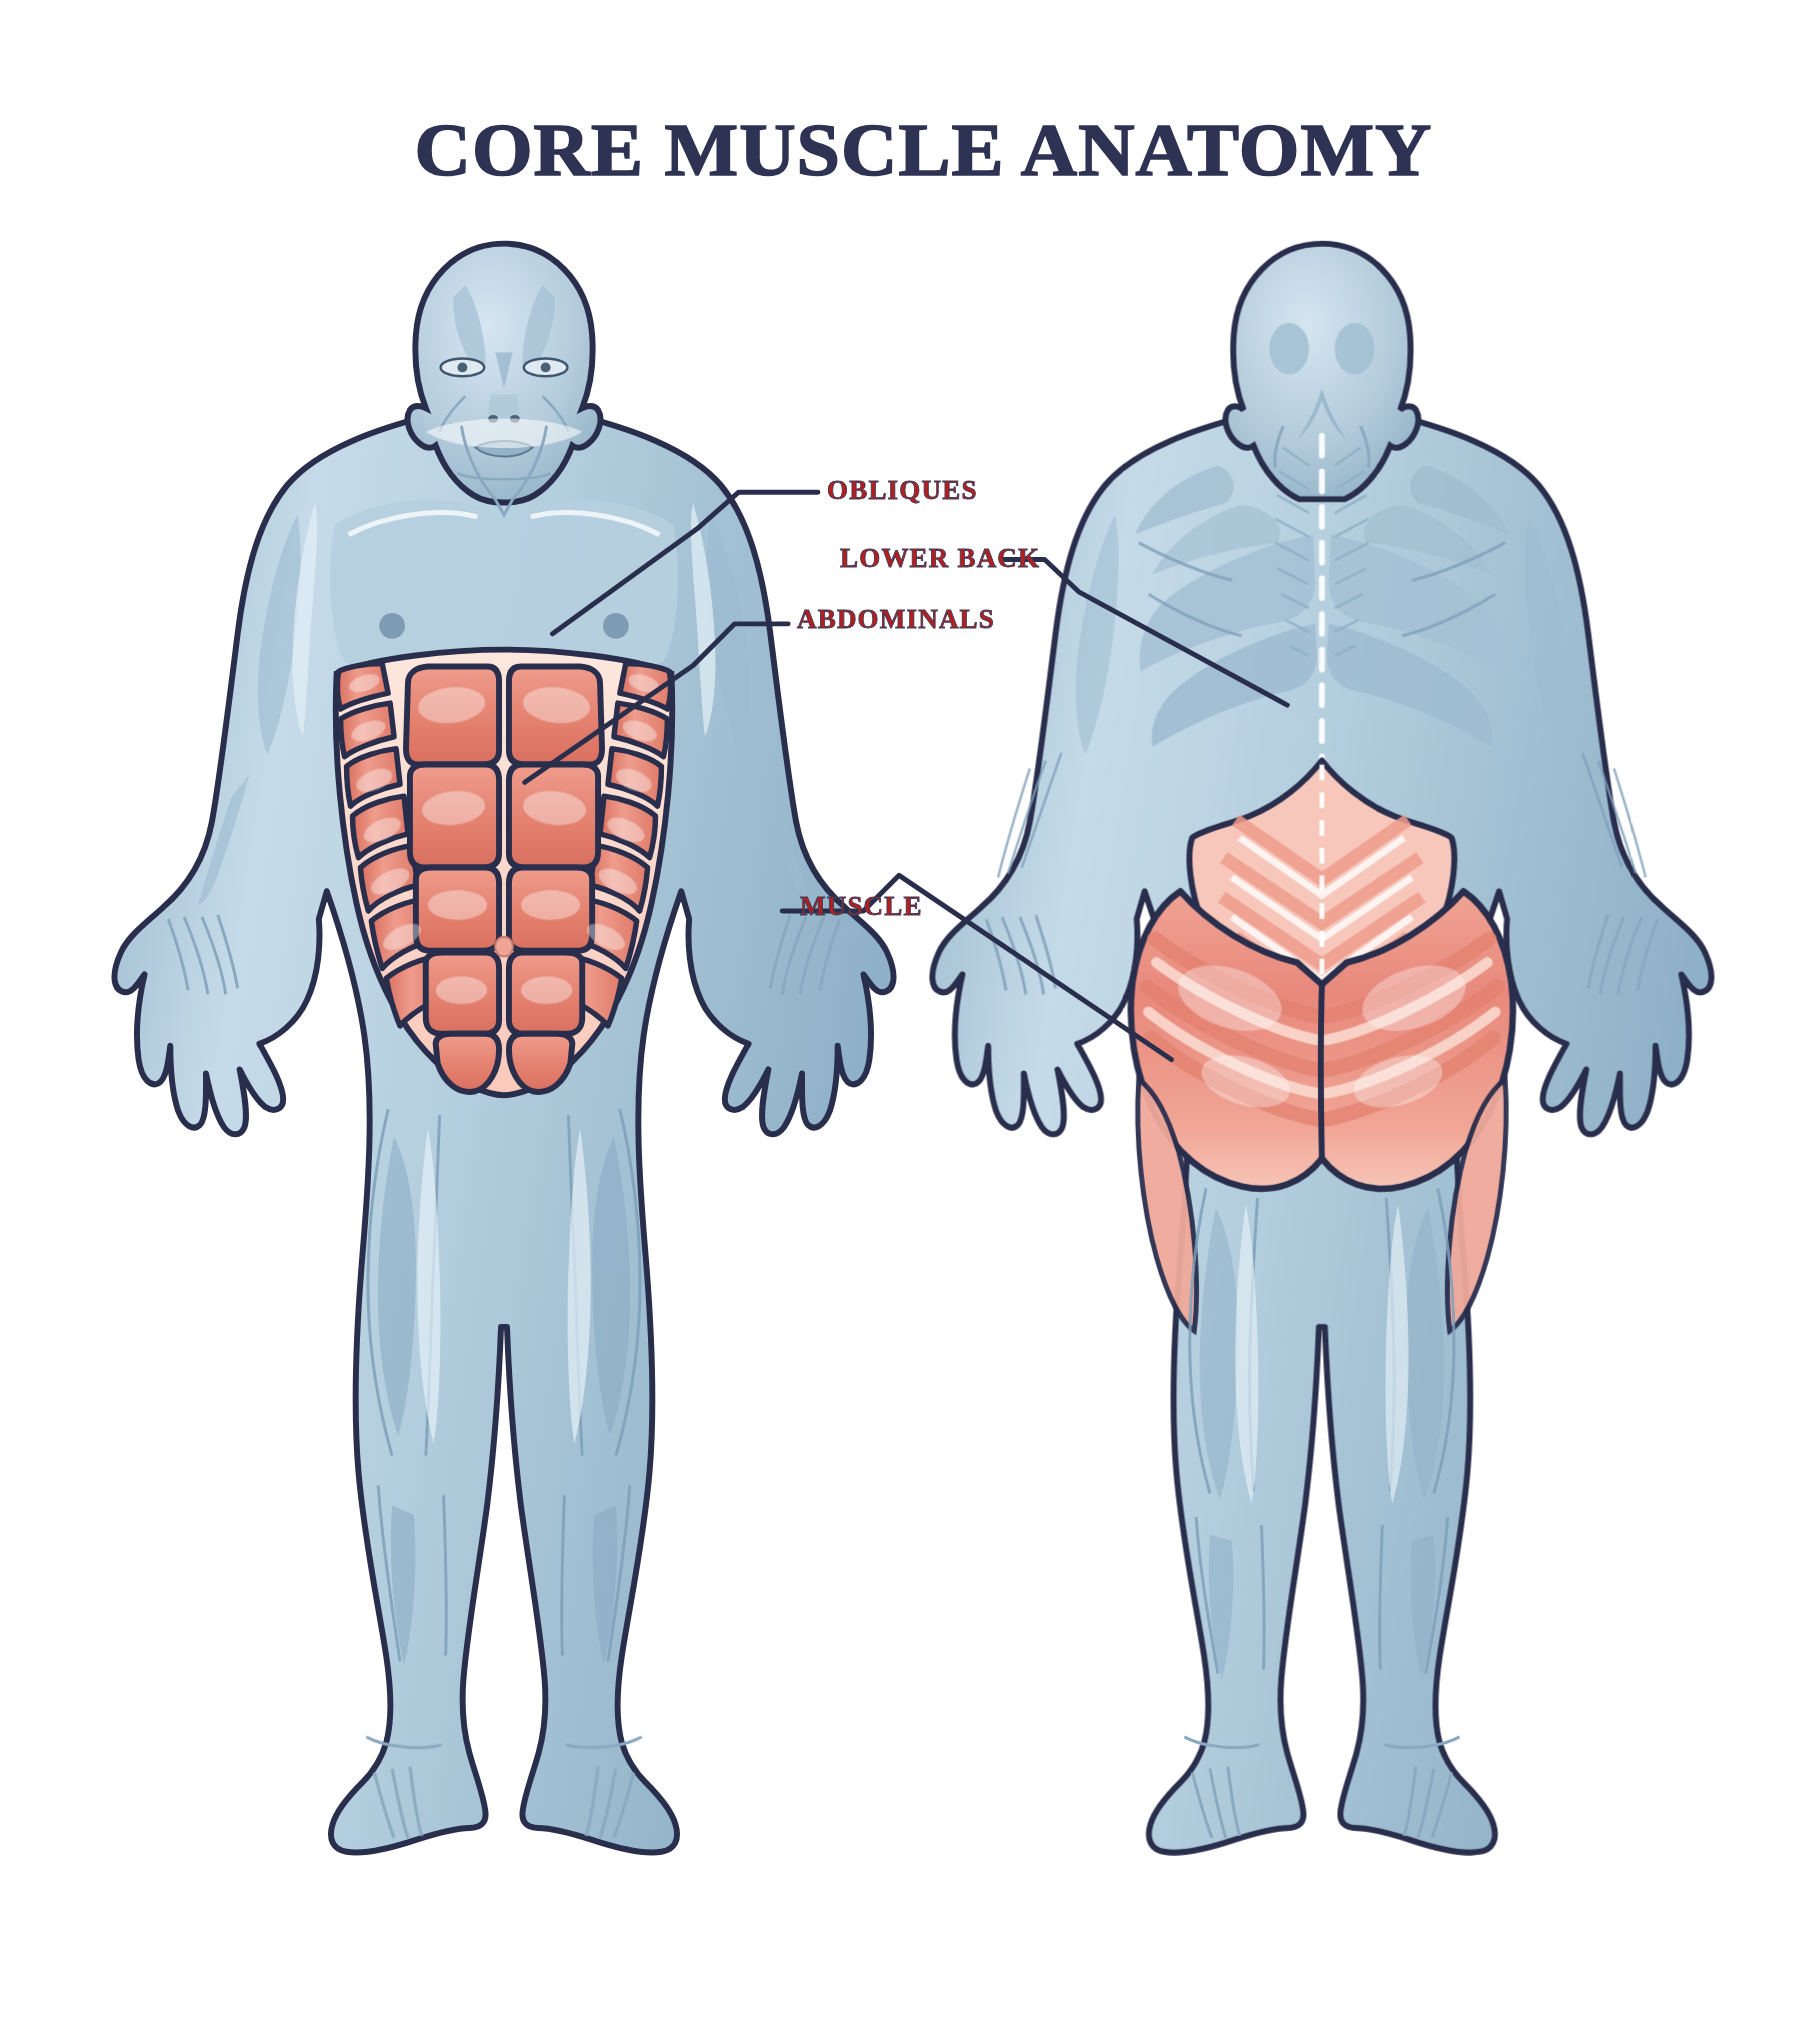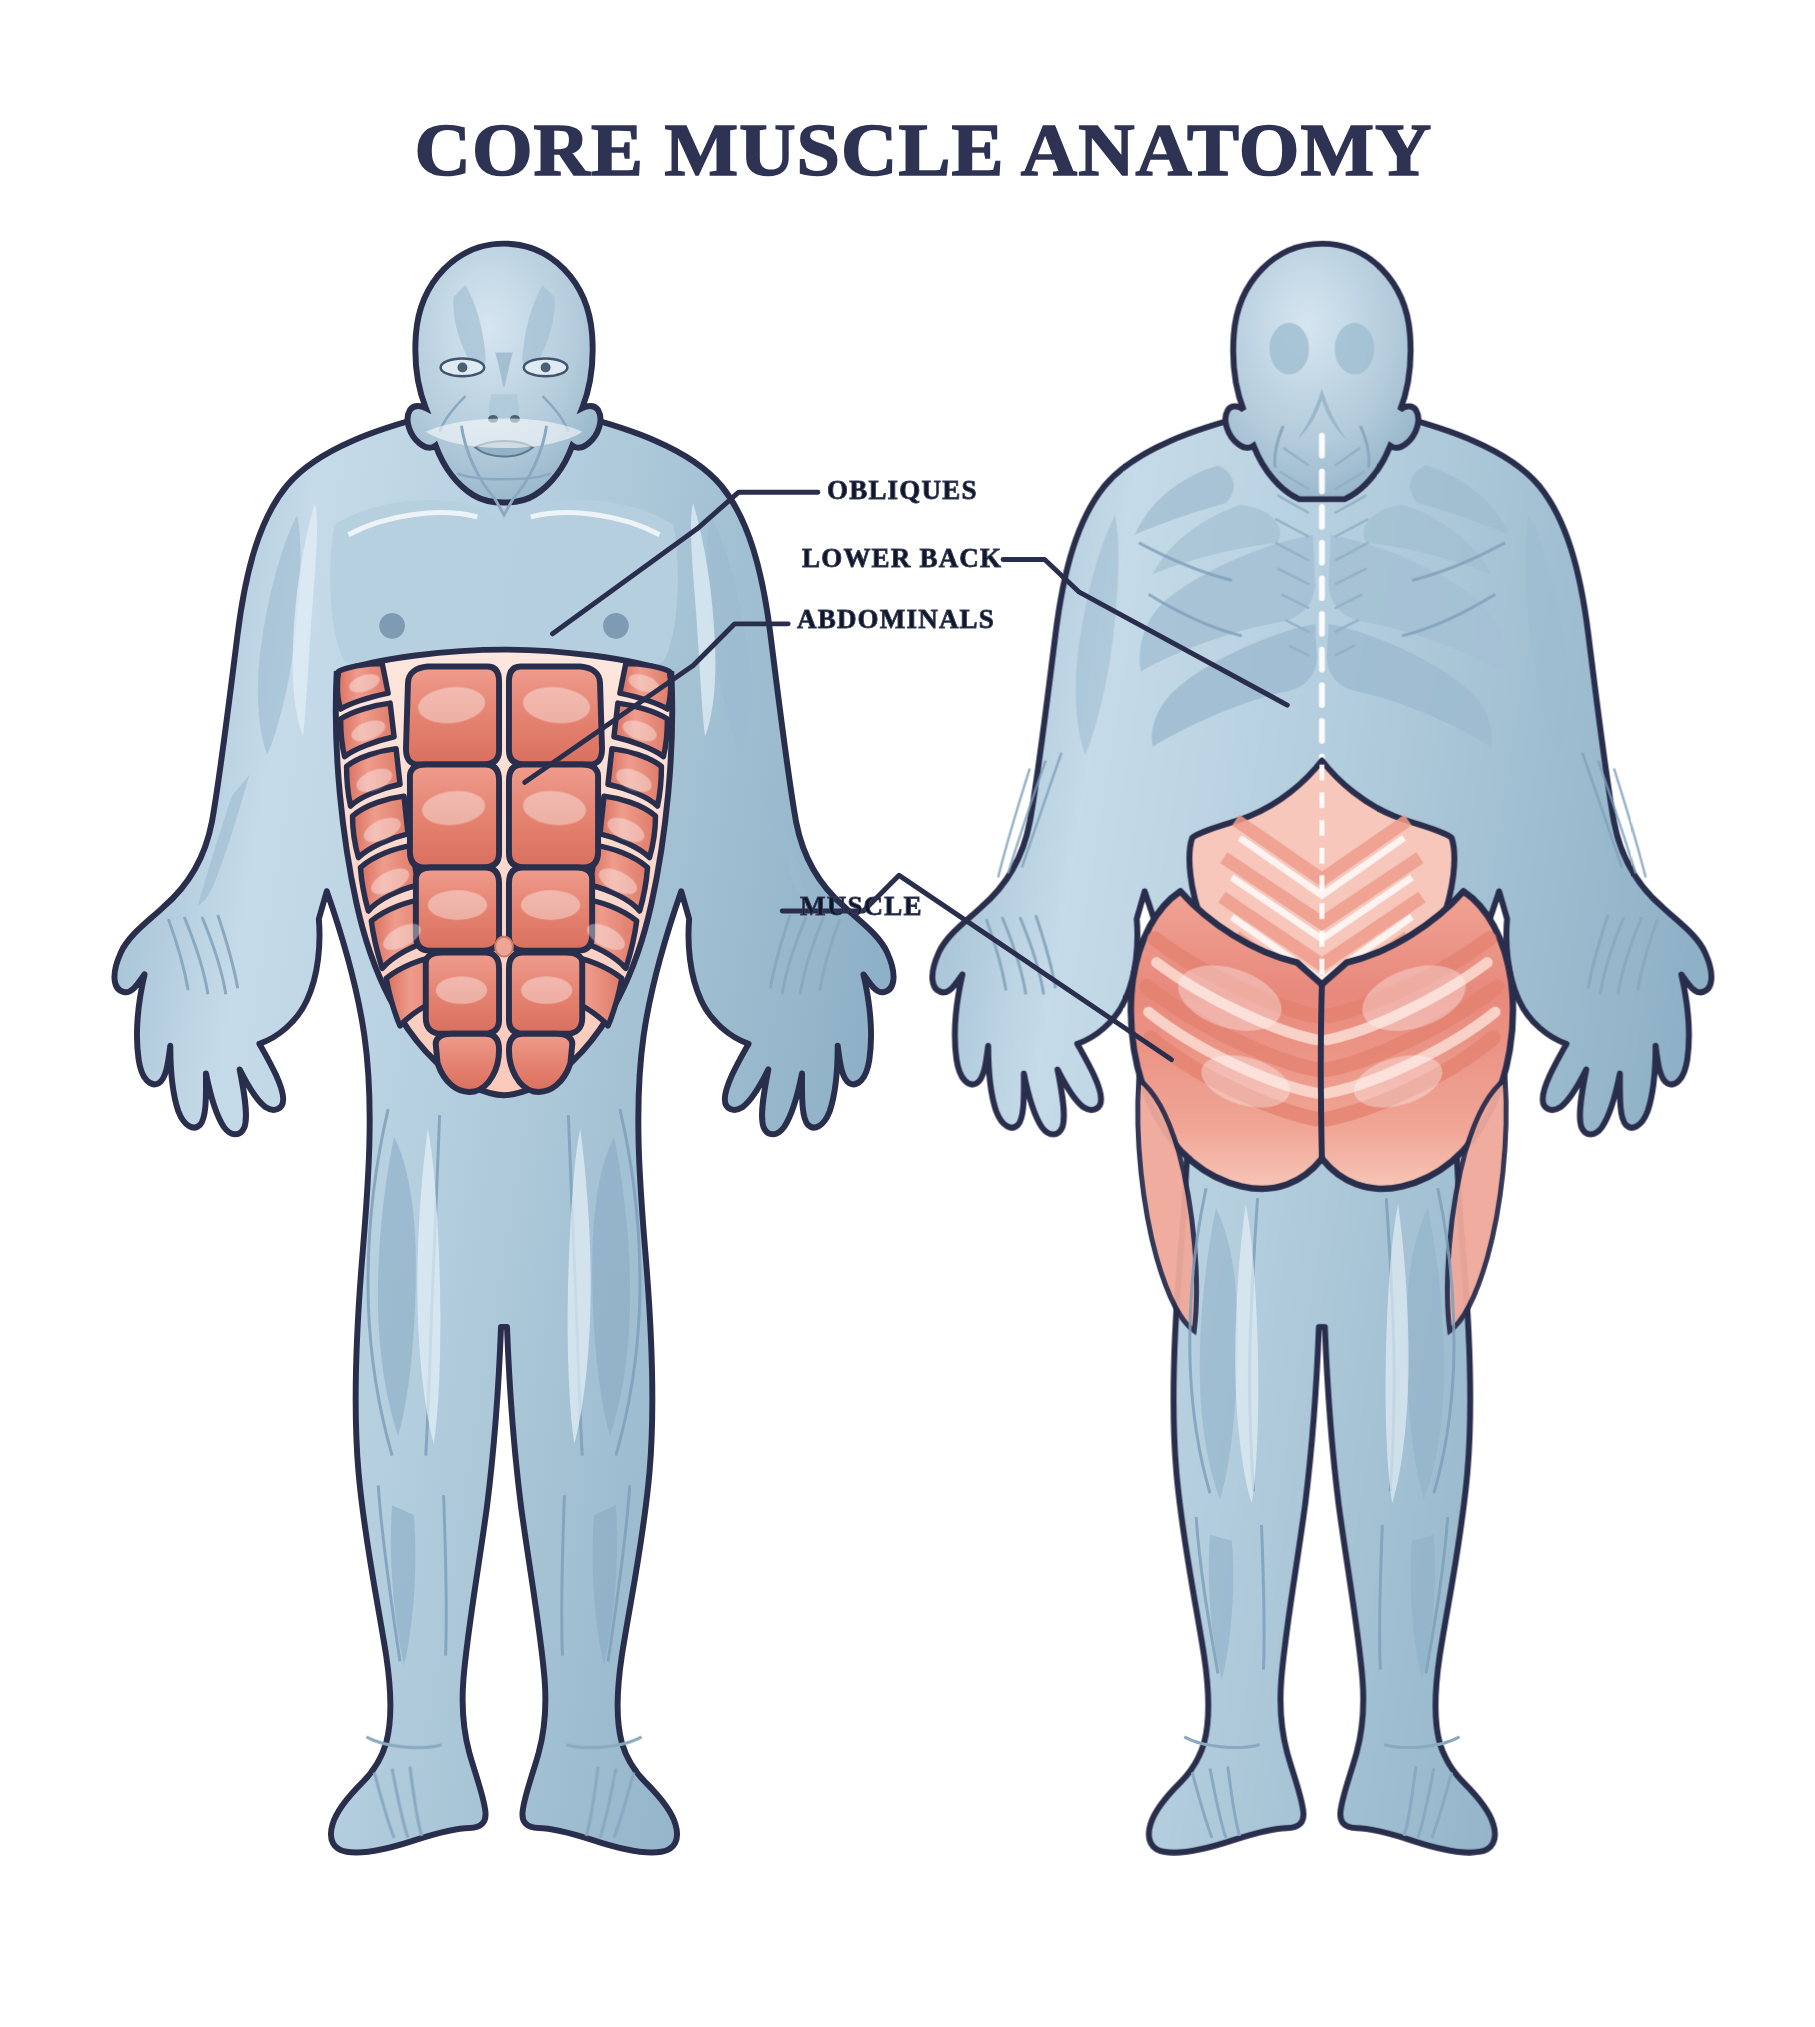--- a/index.html
+++ b/index.html
@@ -13,26 +13,26 @@
     color:#2e3354;
     transform:scaleX(1.04);
     -webkit-text-stroke:1.6px #2e3354;
   }
   .lbl{
     position:absolute;
     font-family:"Liberation Serif", serif;
     font-weight:bold;
     font-size:27px;
     letter-spacing:1.2px;
-    color:#0f172a;
+    color:#b91c1c;
     -webkit-text-stroke:0.9px #3a3f5c;
     white-space:nowrap;
   }
   #lbl-obliques{left:827px;top:475px;}
-  #lbl-lowerback{left:802px;top:543px;}
+  #lbl-lowerback{left:840px;top:543px;}
   #lbl-abdominals{left:797px;top:604px;}
   #lbl-gluteus{left:800px;top:891px;}
   svg{display:block;}
   #art{position:absolute;left:0;top:0;width:1816px;height:2028px;}
 </style>
 </head>
 <body>
 
 <div id="stage">
 

